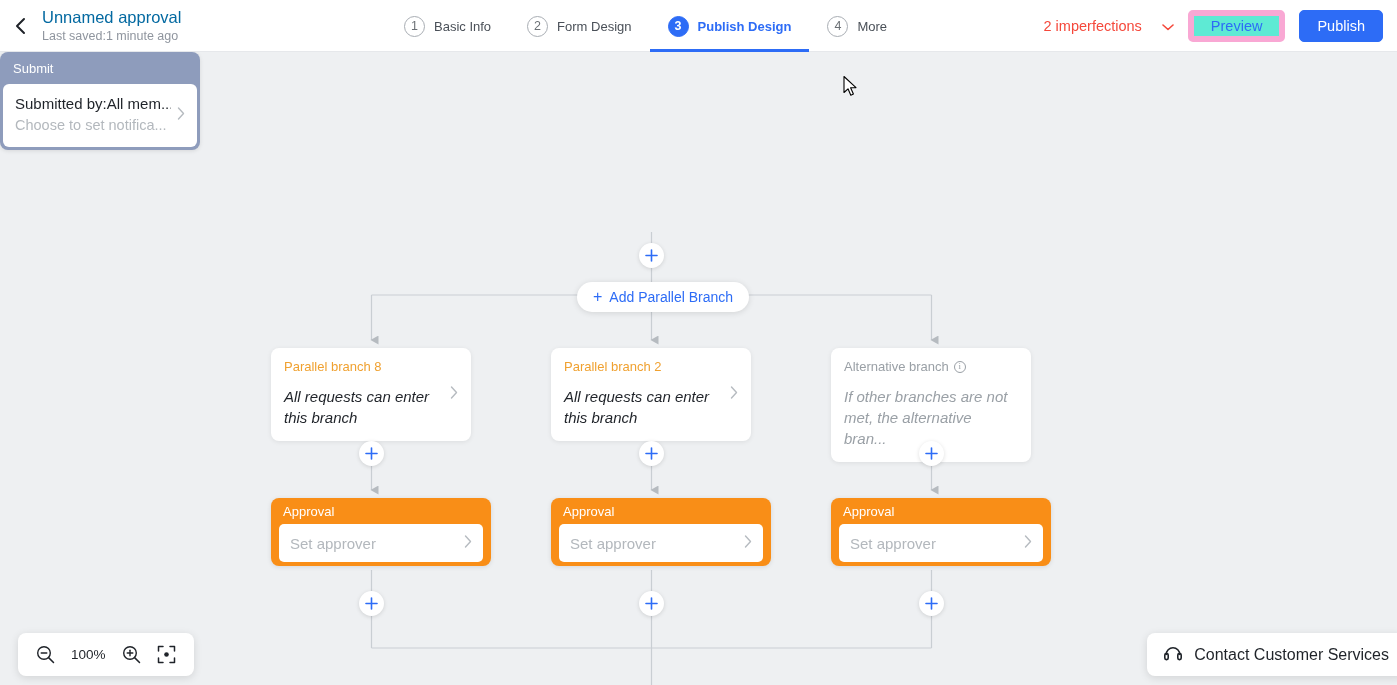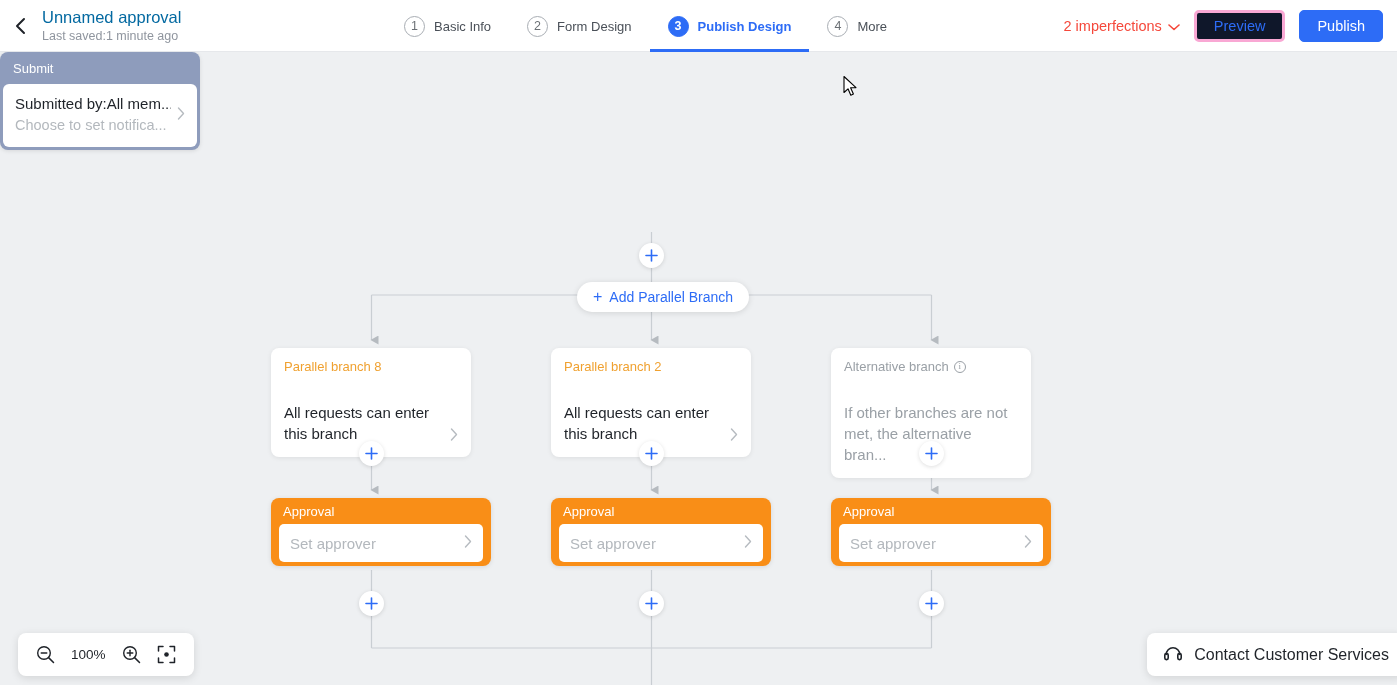--- a/index.html
+++ b/index.html
@@ -119,39 +119,39 @@
     height: 52px;
     display: flex;
     align-items: center;
     gap: 14px;
   }
   .imperfections {
     color: #f5483b;
     font-size: 14.5px;
     display: flex;
     align-items: flex-start;
-    gap: 6px;
+    gap: 20px;
     cursor: pointer;
     white-space: nowrap;
   }
   .btn {
     height: 32px;
     border-radius: 5px;
     font-size: 14.5px;
     display: flex;
     align-items: center;
     justify-content: center;
     padding: 0 17px;
     cursor: pointer;
     white-space: nowrap;
   }
   .btn-outline {
-    border: 3px solid #f9a8d4;
+    border: 6px solid #f9a8d4;
     color: #2d6cf6;
-    background: #0f172a;
+    background: #5eead4;
   }
   .btn-primary {
     background: #2d6cf6;
     color: #fff;
     border: 1px solid #2d6cf6;
   }
 
   
   .canvas {
     position: absolute;
@@ -231,22 +231,23 @@
     font-size: 13px;
     color: #f0a130;
     line-height: 17px;
     display: flex;
     align-items: center;
     gap: 5px;
   }
   .branch-name.muted { color: #9aa0a6; }
   .branch-row {
     display: flex;
-    align-items: flex-end;
-    margin-top: 27px;
+    align-items: flex-start;
+    margin-top: 11px;
+    font-style: italic;
   }
   .branch-desc {
     flex: 1;
     font-size: 15px;
     color: #1f2329;
     line-height: 21px;
   }
   .branch-desc.muted { color: #9aa0a6; }
 
   .info-icon {

